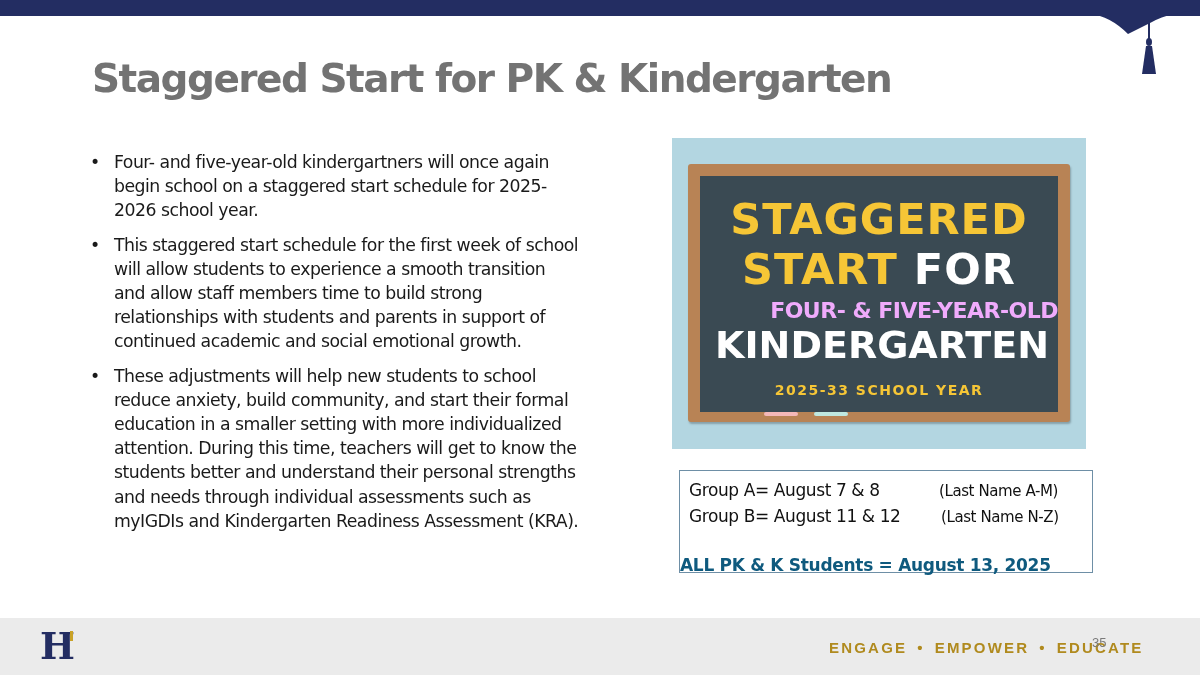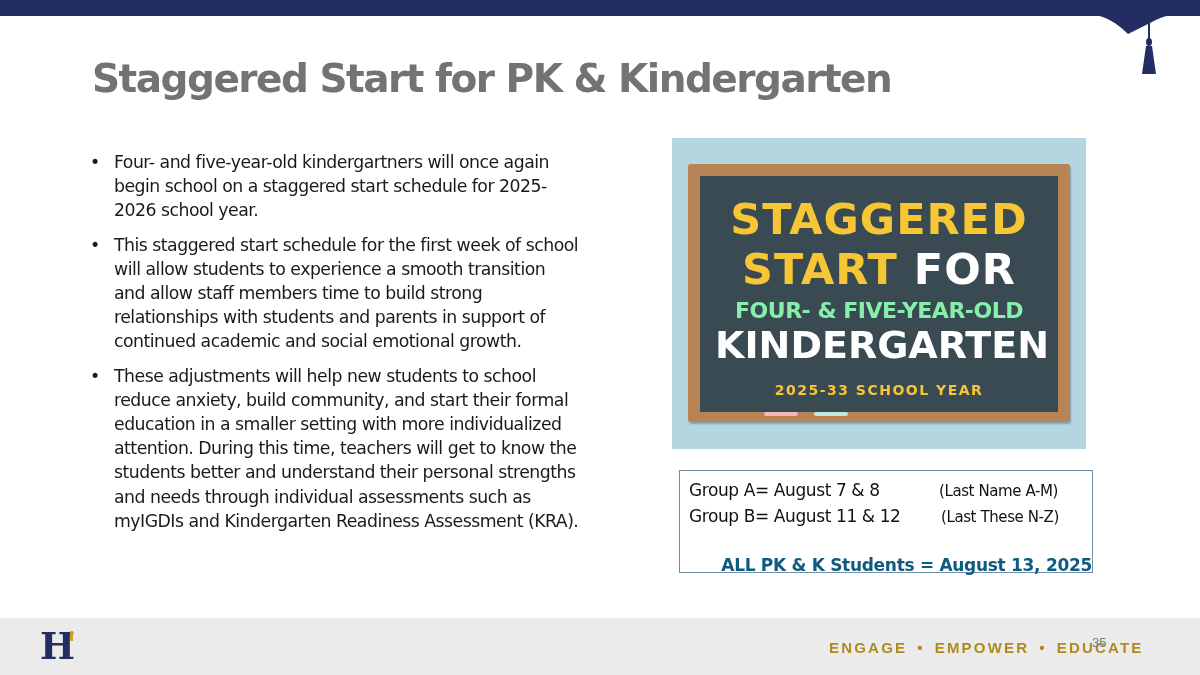--- a/index.html
+++ b/index.html
@@ -18,34 +18,34 @@
   .bullets li::before { content: "\2022"; position: absolute; left: 0; top: 0; }
 
   .poster { position: absolute; left: 672px; top: 138px; width: 414px; height: 311px; background: #b3d6e1; }
   .board { position: absolute; left: 16px; top: 26px; width: 382px; height: 258px; background: #b88355;
     border-radius: 3px; box-shadow: 1px 2px 2px rgba(0,0,0,0.25); }
   .slate { position: absolute; left: 12px; top: 12px; right: 12px; bottom: 10px; background: #3a4a53;
     text-align: center; font-family: "DejaVu Sans", sans-serif; font-weight: bold; }
   .p-line1 { position: absolute; left: 0; right: 0; top: 20px; font-size: 43px; line-height: 46px; color: #f6c636; letter-spacing: 1px; }
   .p-line2 { position: absolute; left: 0; right: 0; top: 70px; font-size: 43px; line-height: 46px; letter-spacing: 1px; }
   .p-line2 .y { color: #f6c636; } .p-line2 .w { color: #ffffff; }
-  .p-line3 { position: absolute; left: 0; right: 0; top: 122px; font-size: 22px; line-height: 26px; color: #86efac; letter-spacing: -0.5px; }
+  .p-line3 { position: absolute; left: 0; right: 0; top: 122px; font-size: 22px; line-height: 26px; color: #f0abfc; letter-spacing: -0.5px; text-align: right; }
   .p-line4 { position: absolute; left: 0; right: 0; top: 148px; font-size: 38px; line-height: 42px; color: #ffffff; letter-spacing: 0px; padding-left: 6px; }
   .p-line5 { position: absolute; left: 0; right: 0; top: 205px; font-size: 14px; line-height: 18px; color: #f6c636; letter-spacing: 1.5px; }
   .chalk { position: absolute; bottom: -4px; width: 34px; height: 4px; border-radius: 2px; }
   .chalk.pink { left: 64px; background: #f4b8b8; }
   .chalk.mint { left: 114px; background: #bfe8e0; }
 
   .info-box { position: absolute; left: 679px; top: 470px; width: 414px; height: 103px;
     border: 1.5px solid #6e8fa6; background: #fff; font-family: "DejaVu Sans", sans-serif; }
   .row { position: absolute; left: 9px; font-size: 17px; color: #111; letter-spacing: -0.4px; white-space: nowrap; }
   .row .note { position: absolute; font-size: 15px; }
   .row-a { top: 9px; } .row-a .note { left: 250px; top: 2px; }
   .row-b { top: 35px; } .row-b .note { left: 252px; top: 2px; }
-  .all { position: absolute; left: 0; right: 0; top: 84px; text-align: right; font-weight: bold;
+  .all { position: absolute; left: 0; right: 0; top: 84px; text-align: left; font-weight: bold;
     font-size: 17px; color: #0f5a7e; letter-spacing: -0.3px; }
 
   .footer { position: absolute; left: 0; top: 618px; width: 1200px; height: 57px; background: #ebebeb; }
   .logo { position: absolute; left: 40px; top: 8px; font-family: "DejaVu Serif", serif; font-weight: bold;
     font-size: 37px; color: #232d62; line-height: 40px; }
   .logo-tassel { position: absolute; left: 70px; top: 13px; width: 3px; height: 10px; background: #c9a227; }
   .motto { position: absolute; left: 829px; top: 21px; font-family: "Liberation Sans", sans-serif; font-weight: bold;
     font-size: 15px; letter-spacing: 2.2px; color: #b08a1e; white-space: nowrap; }
   .motto .dot { margin: 0 10px; }
   .page-num { position: absolute; left: 1092px; top: 17px; font-size: 13px; color: #7a7a7a; font-family: "Liberation Sans", sans-serif; }
@@ -86,21 +86,21 @@
   </div>
 </div>
 
 <div class="info-box">
   <div class="row row-a">
     <span>Group A= August 7 &amp; 8</span>
     <span class="note">(Last Name A-M)</span>
   </div>
   <div class="row row-b">
     <span>Group B= August 11 &amp; 12</span>
-    <span class="note">(Last These N-Z)</span>
+    <span class="note">(Last Name N-Z)</span>
   </div>
   <div class="all">ALL PK &amp; K Students = August 13, 2025</div>
 </div>
 
 <div class="footer">
   <div class="logo">H</div>
   <div class="logo-tassel"></div>
   <div class="motto">
     <span>ENGAGE</span><span class="dot">•</span><span>EMPOWER</span><span class="dot">•</span><span>EDUCATE</span>
   </div>

